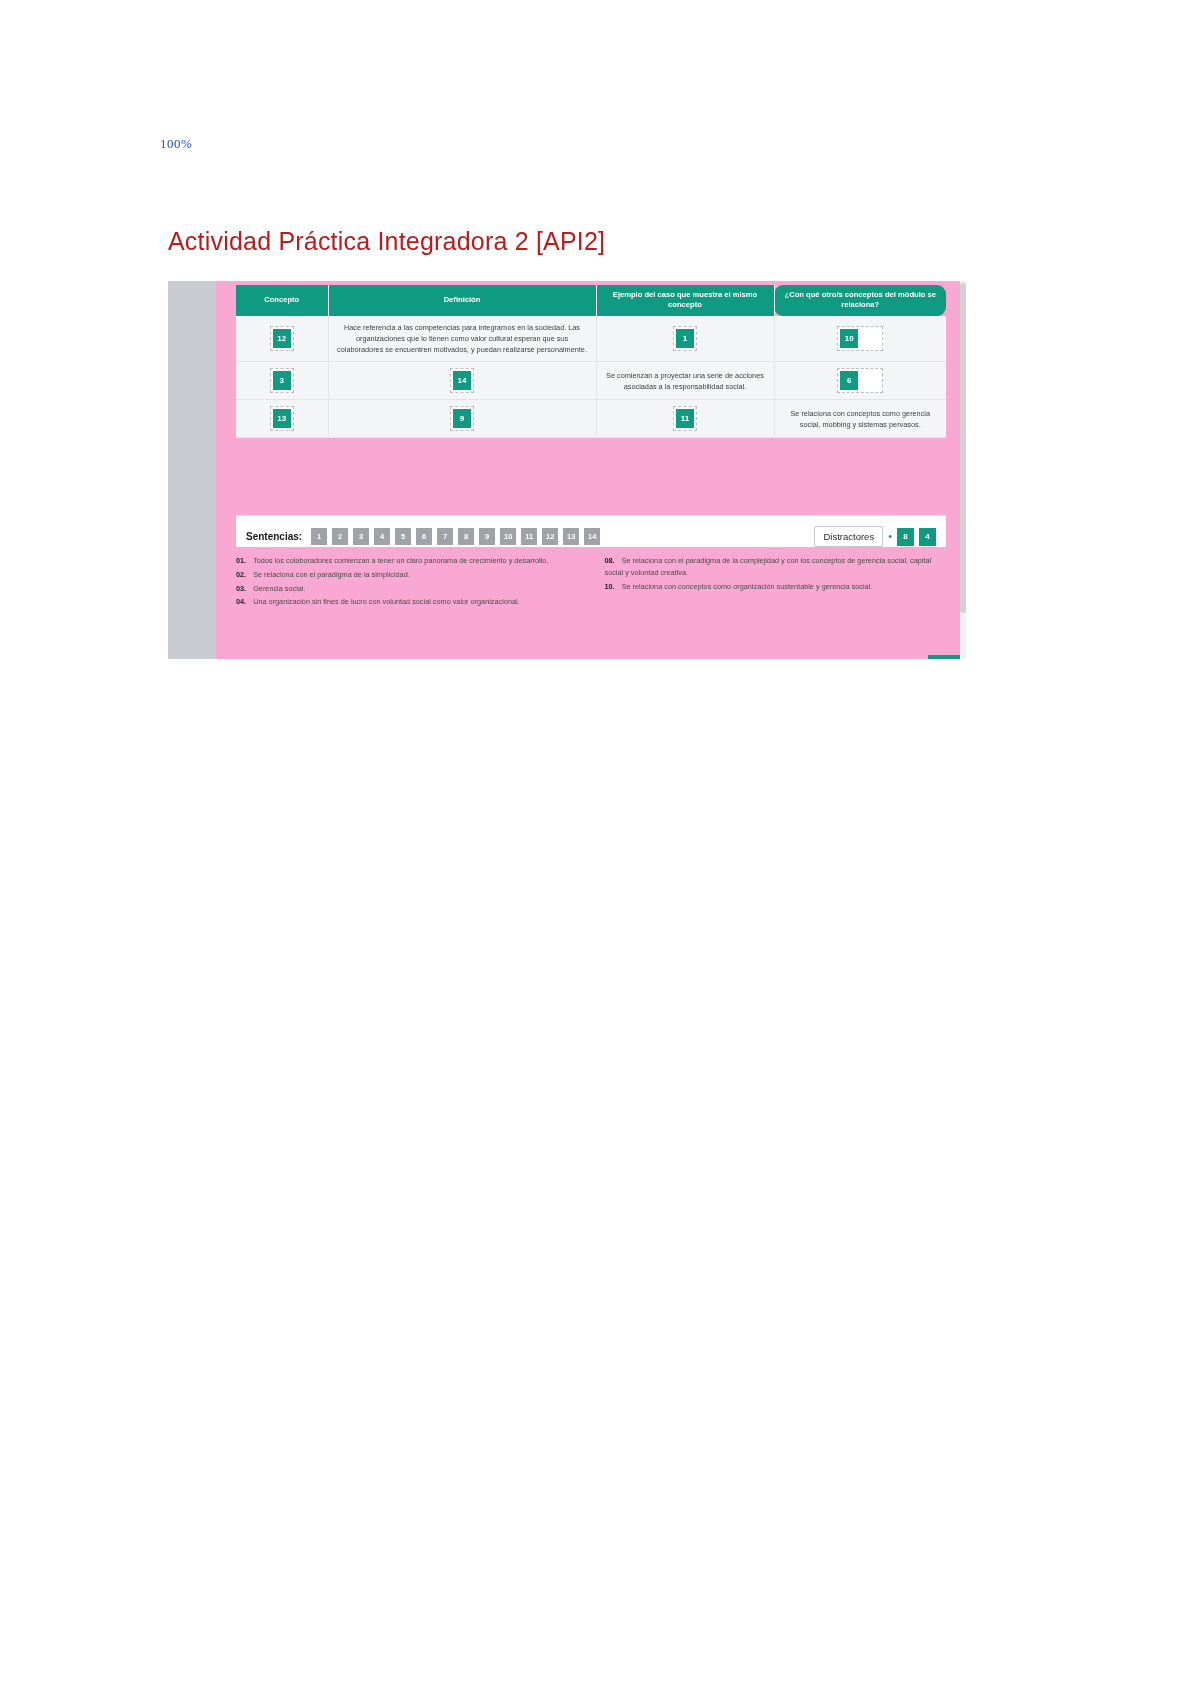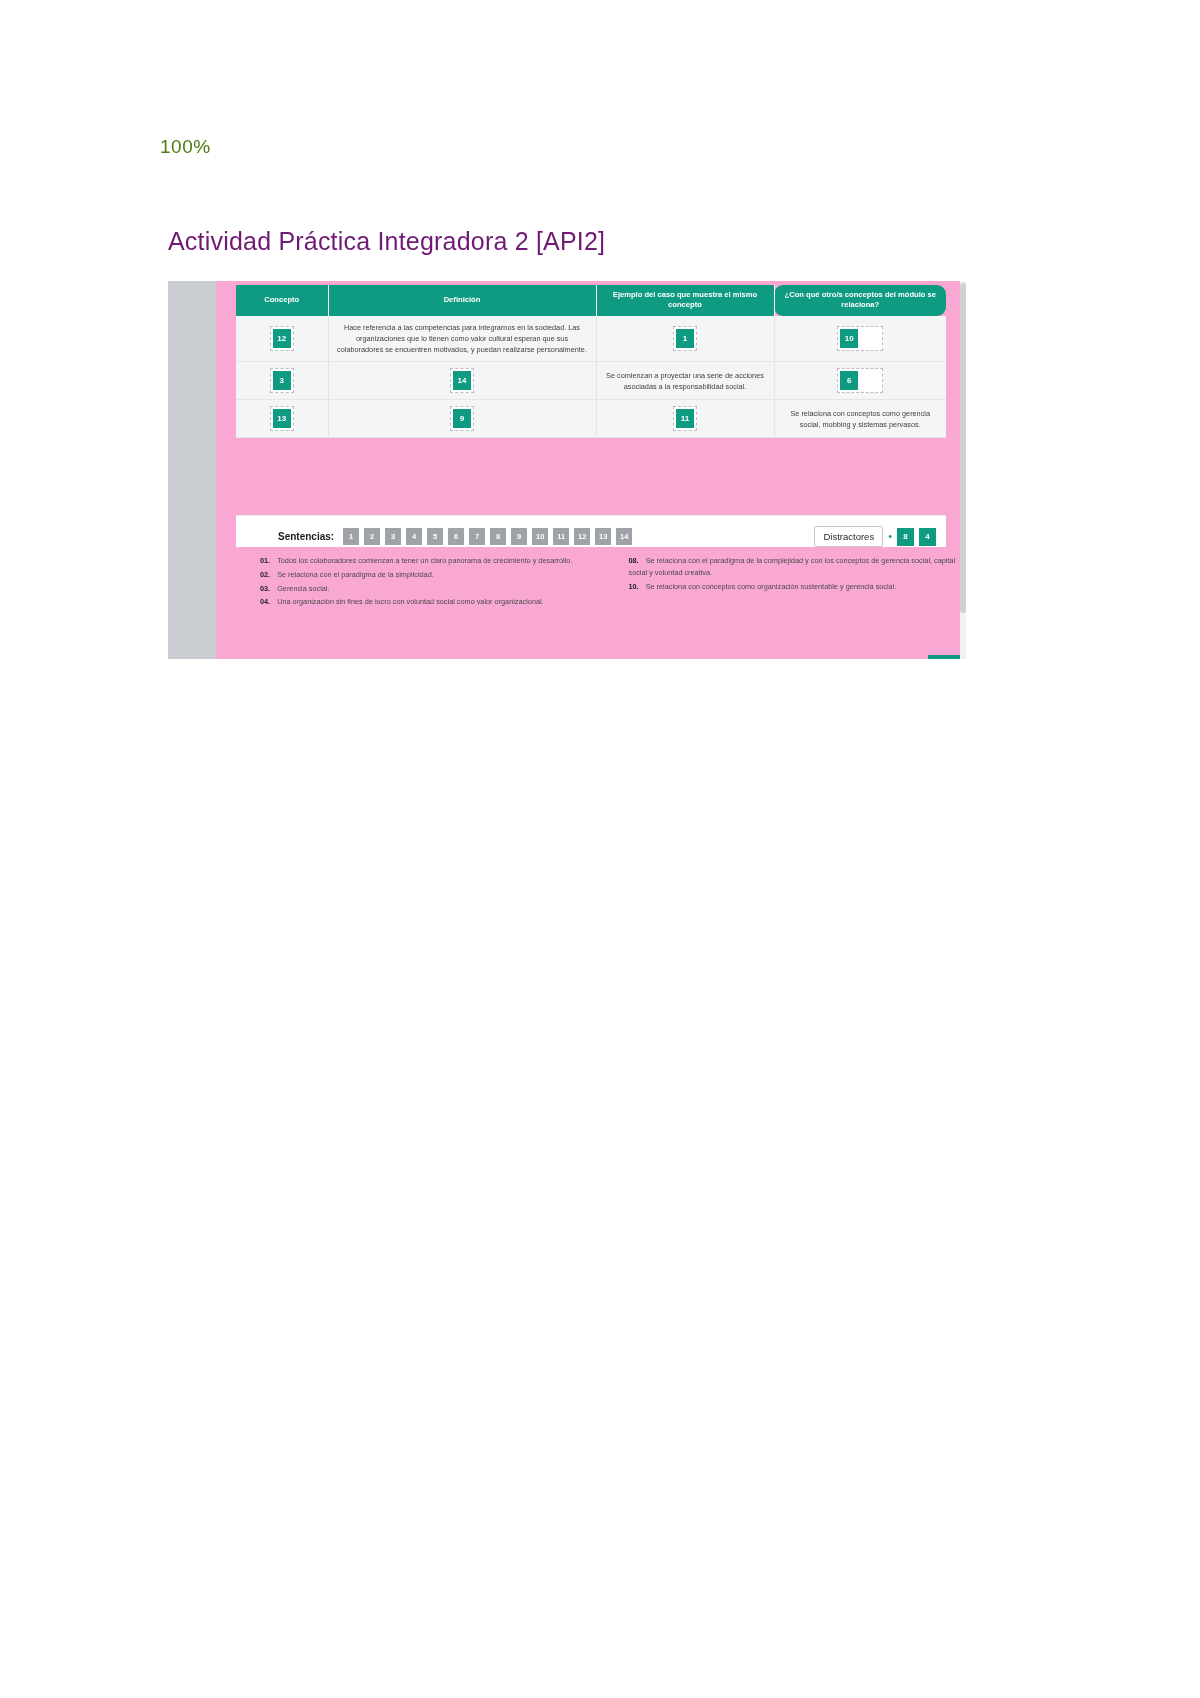--- a/index.html
+++ b/index.html
@@ -15,35 +15,35 @@
     height: 1698px;
     background: #ffffff;
     overflow: hidden;
   }
 
   
   .zoom-label {
     position: absolute;
     left: 160px;
     top: 136px;
-    font-family: Liberation Sans, sans-serif;
-    font-size: 19px;
-    color: #4d7c0f;
+    font-family: Liberation Serif, serif;
+    font-size: 13px;
+    color: #1d4ed8;
     letter-spacing: 0.5px;
   }
 
   
   .doc-title {
     position: absolute;
     left: 168px;
     top: 227px;
     font-family: "Liberation Sans", sans-serif;
     font-size: 25px;
     font-weight: 400;
-    color: #701a75;
+    color: #b91c1c;
     letter-spacing: 0.2px;
     white-space: nowrap;
   }
 
   
   .shot {
     position: absolute;
     left: 168px;
     top: 281px;
     width: 798px;
@@ -138,21 +138,20 @@
     top: 234px;
     width: 710px;
     background: #ffffff;
     border-top: 1px solid #e7e8ea;
     padding: 10px 10px 0 10px;
   }
   .sent-row {
     display: flex;
     align-items: center;
     gap: 5px;
-    margin-left: 32px;
   }
   .sent-label {
     font-size: 10px;
     font-weight: bold;
     color: #1a1a1a;
     margin-right: 4px;
     white-space: nowrap;
   }
   .chip {
     width: 16px; height: 17px;
@@ -195,21 +194,20 @@
   }
 
   
   .lists {
     position: absolute;
     left: 20px;
     top: 274px;
     width: 710px;
     display: flex;
     gap: 27px;
-    margin-left: 24px;
   }
   .list-col { width: 344px; }
   .s-item {
     font-size: 7.3px;
     color: #4a4a4a;
     line-height: 1.62;
     margin-bottom: 2px;
     text-align: left;
   }
   .s-num {

